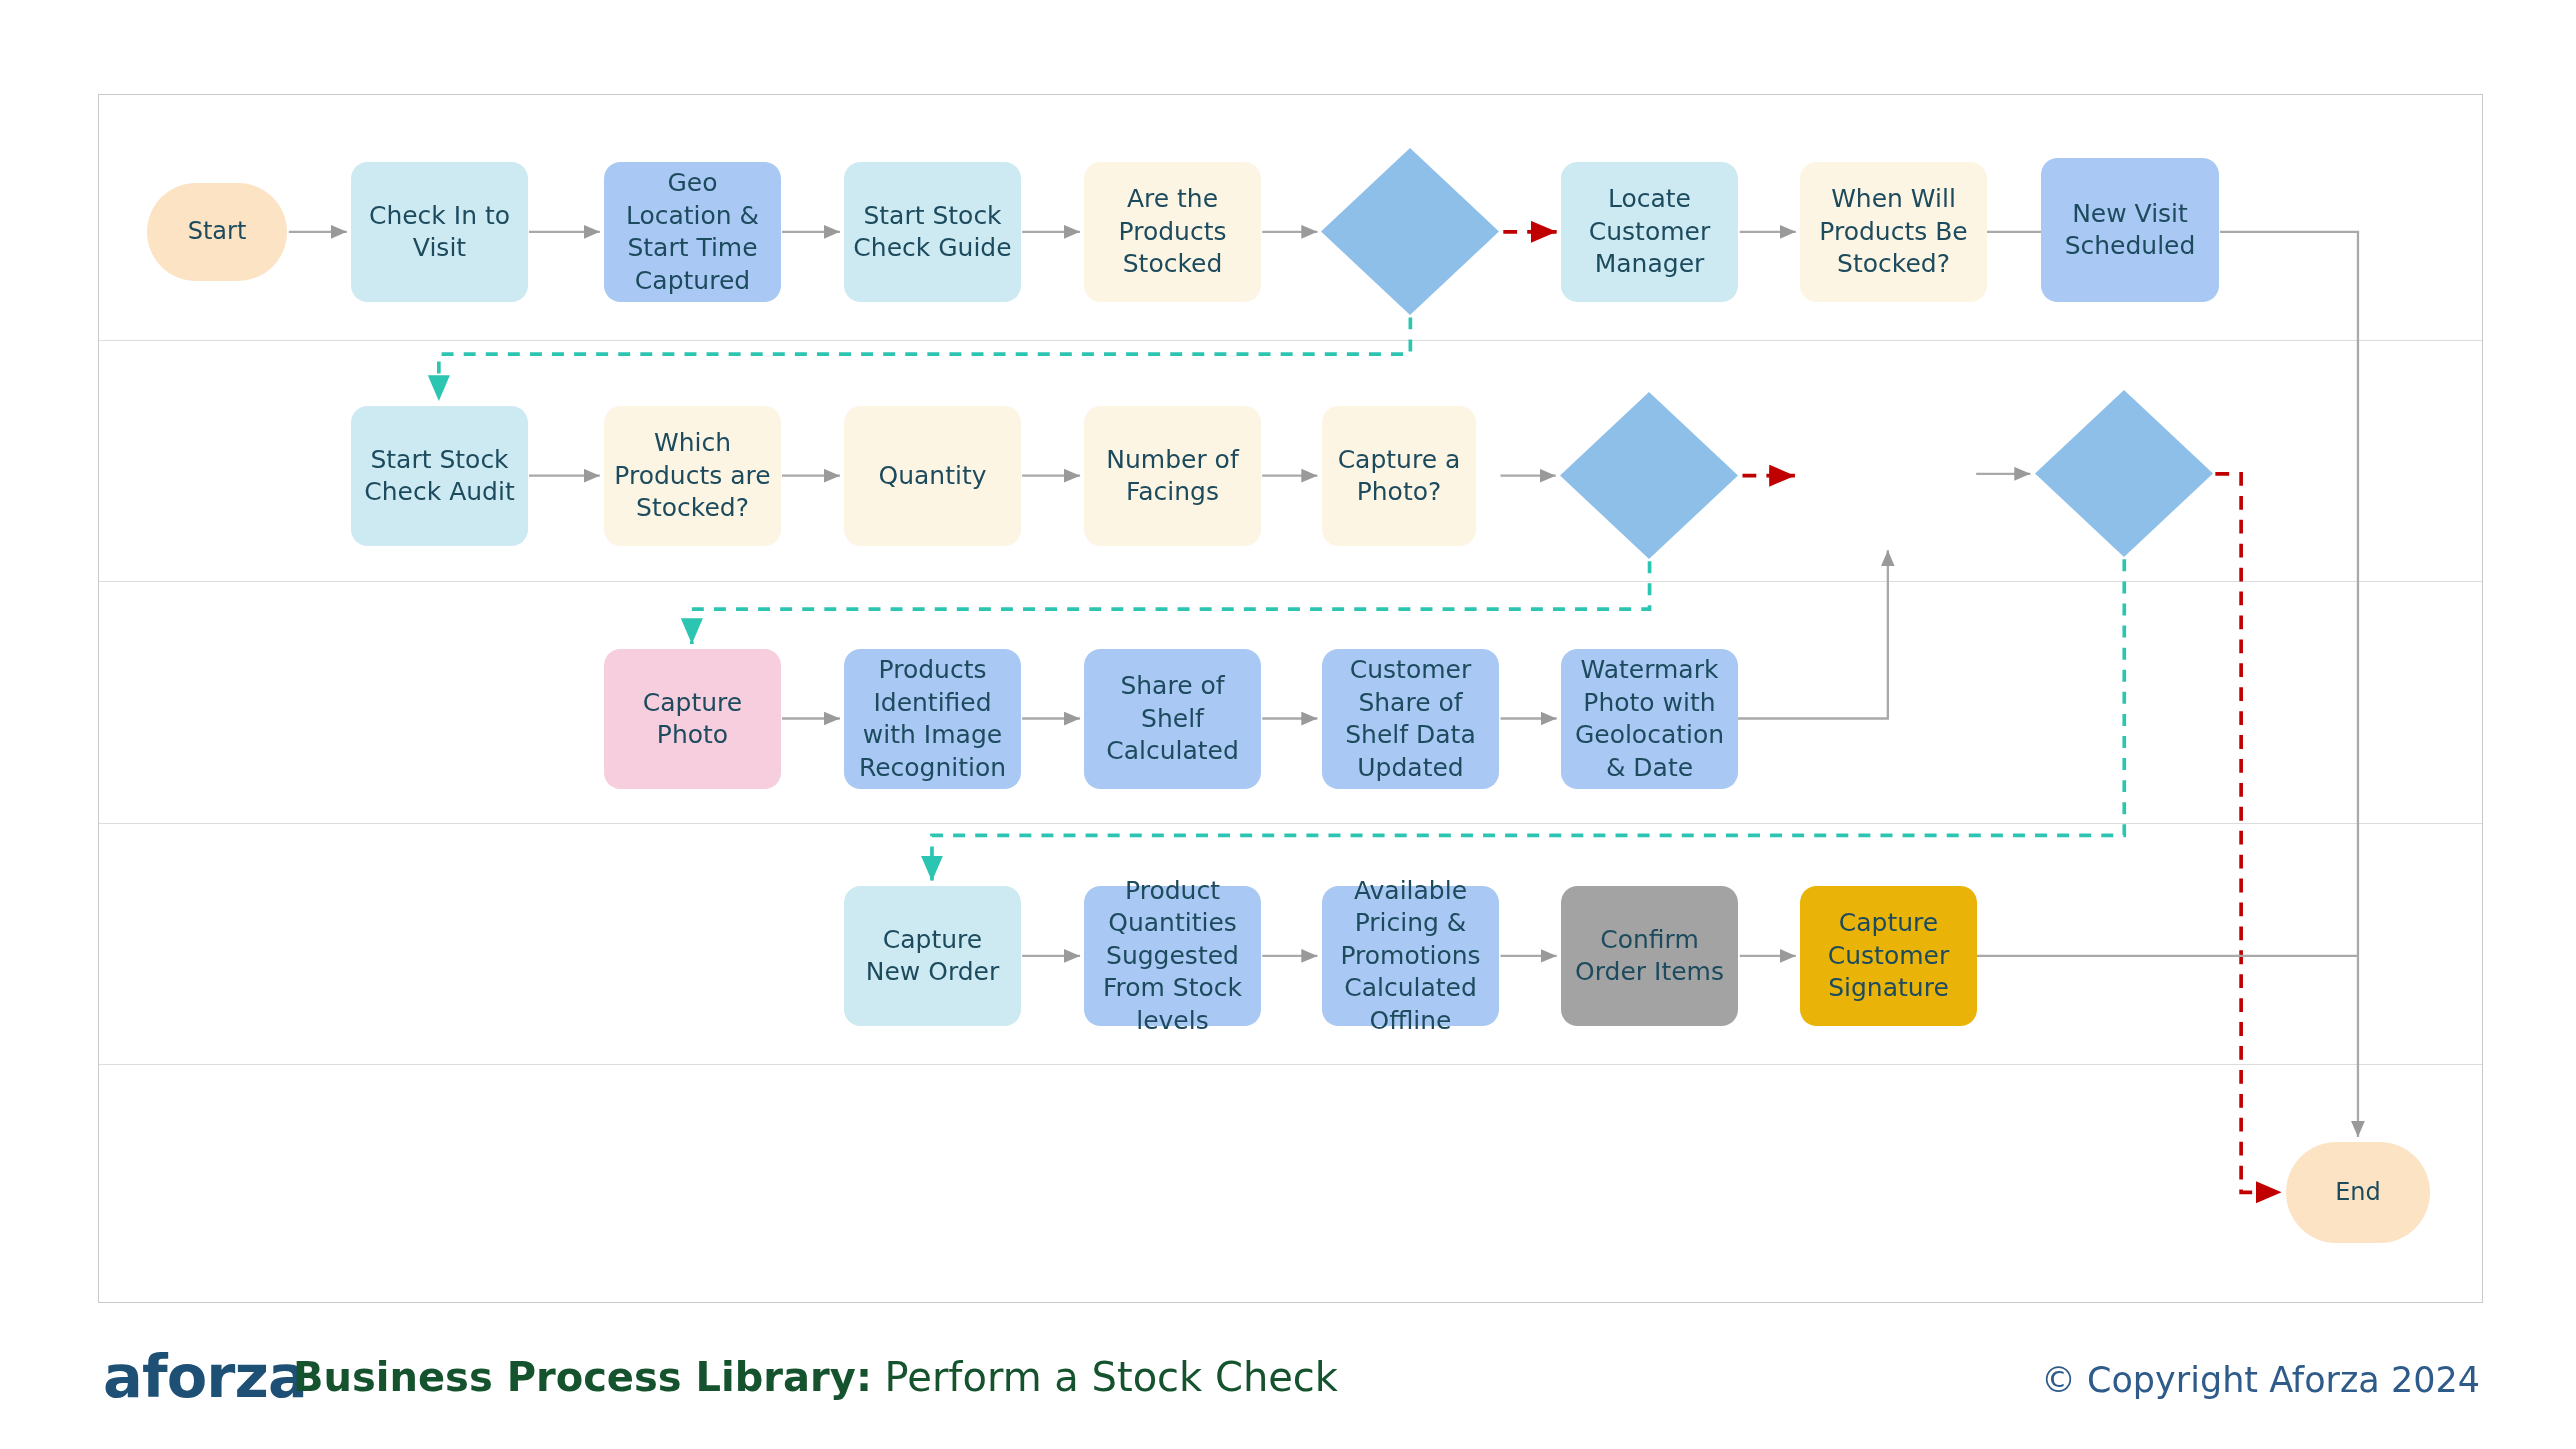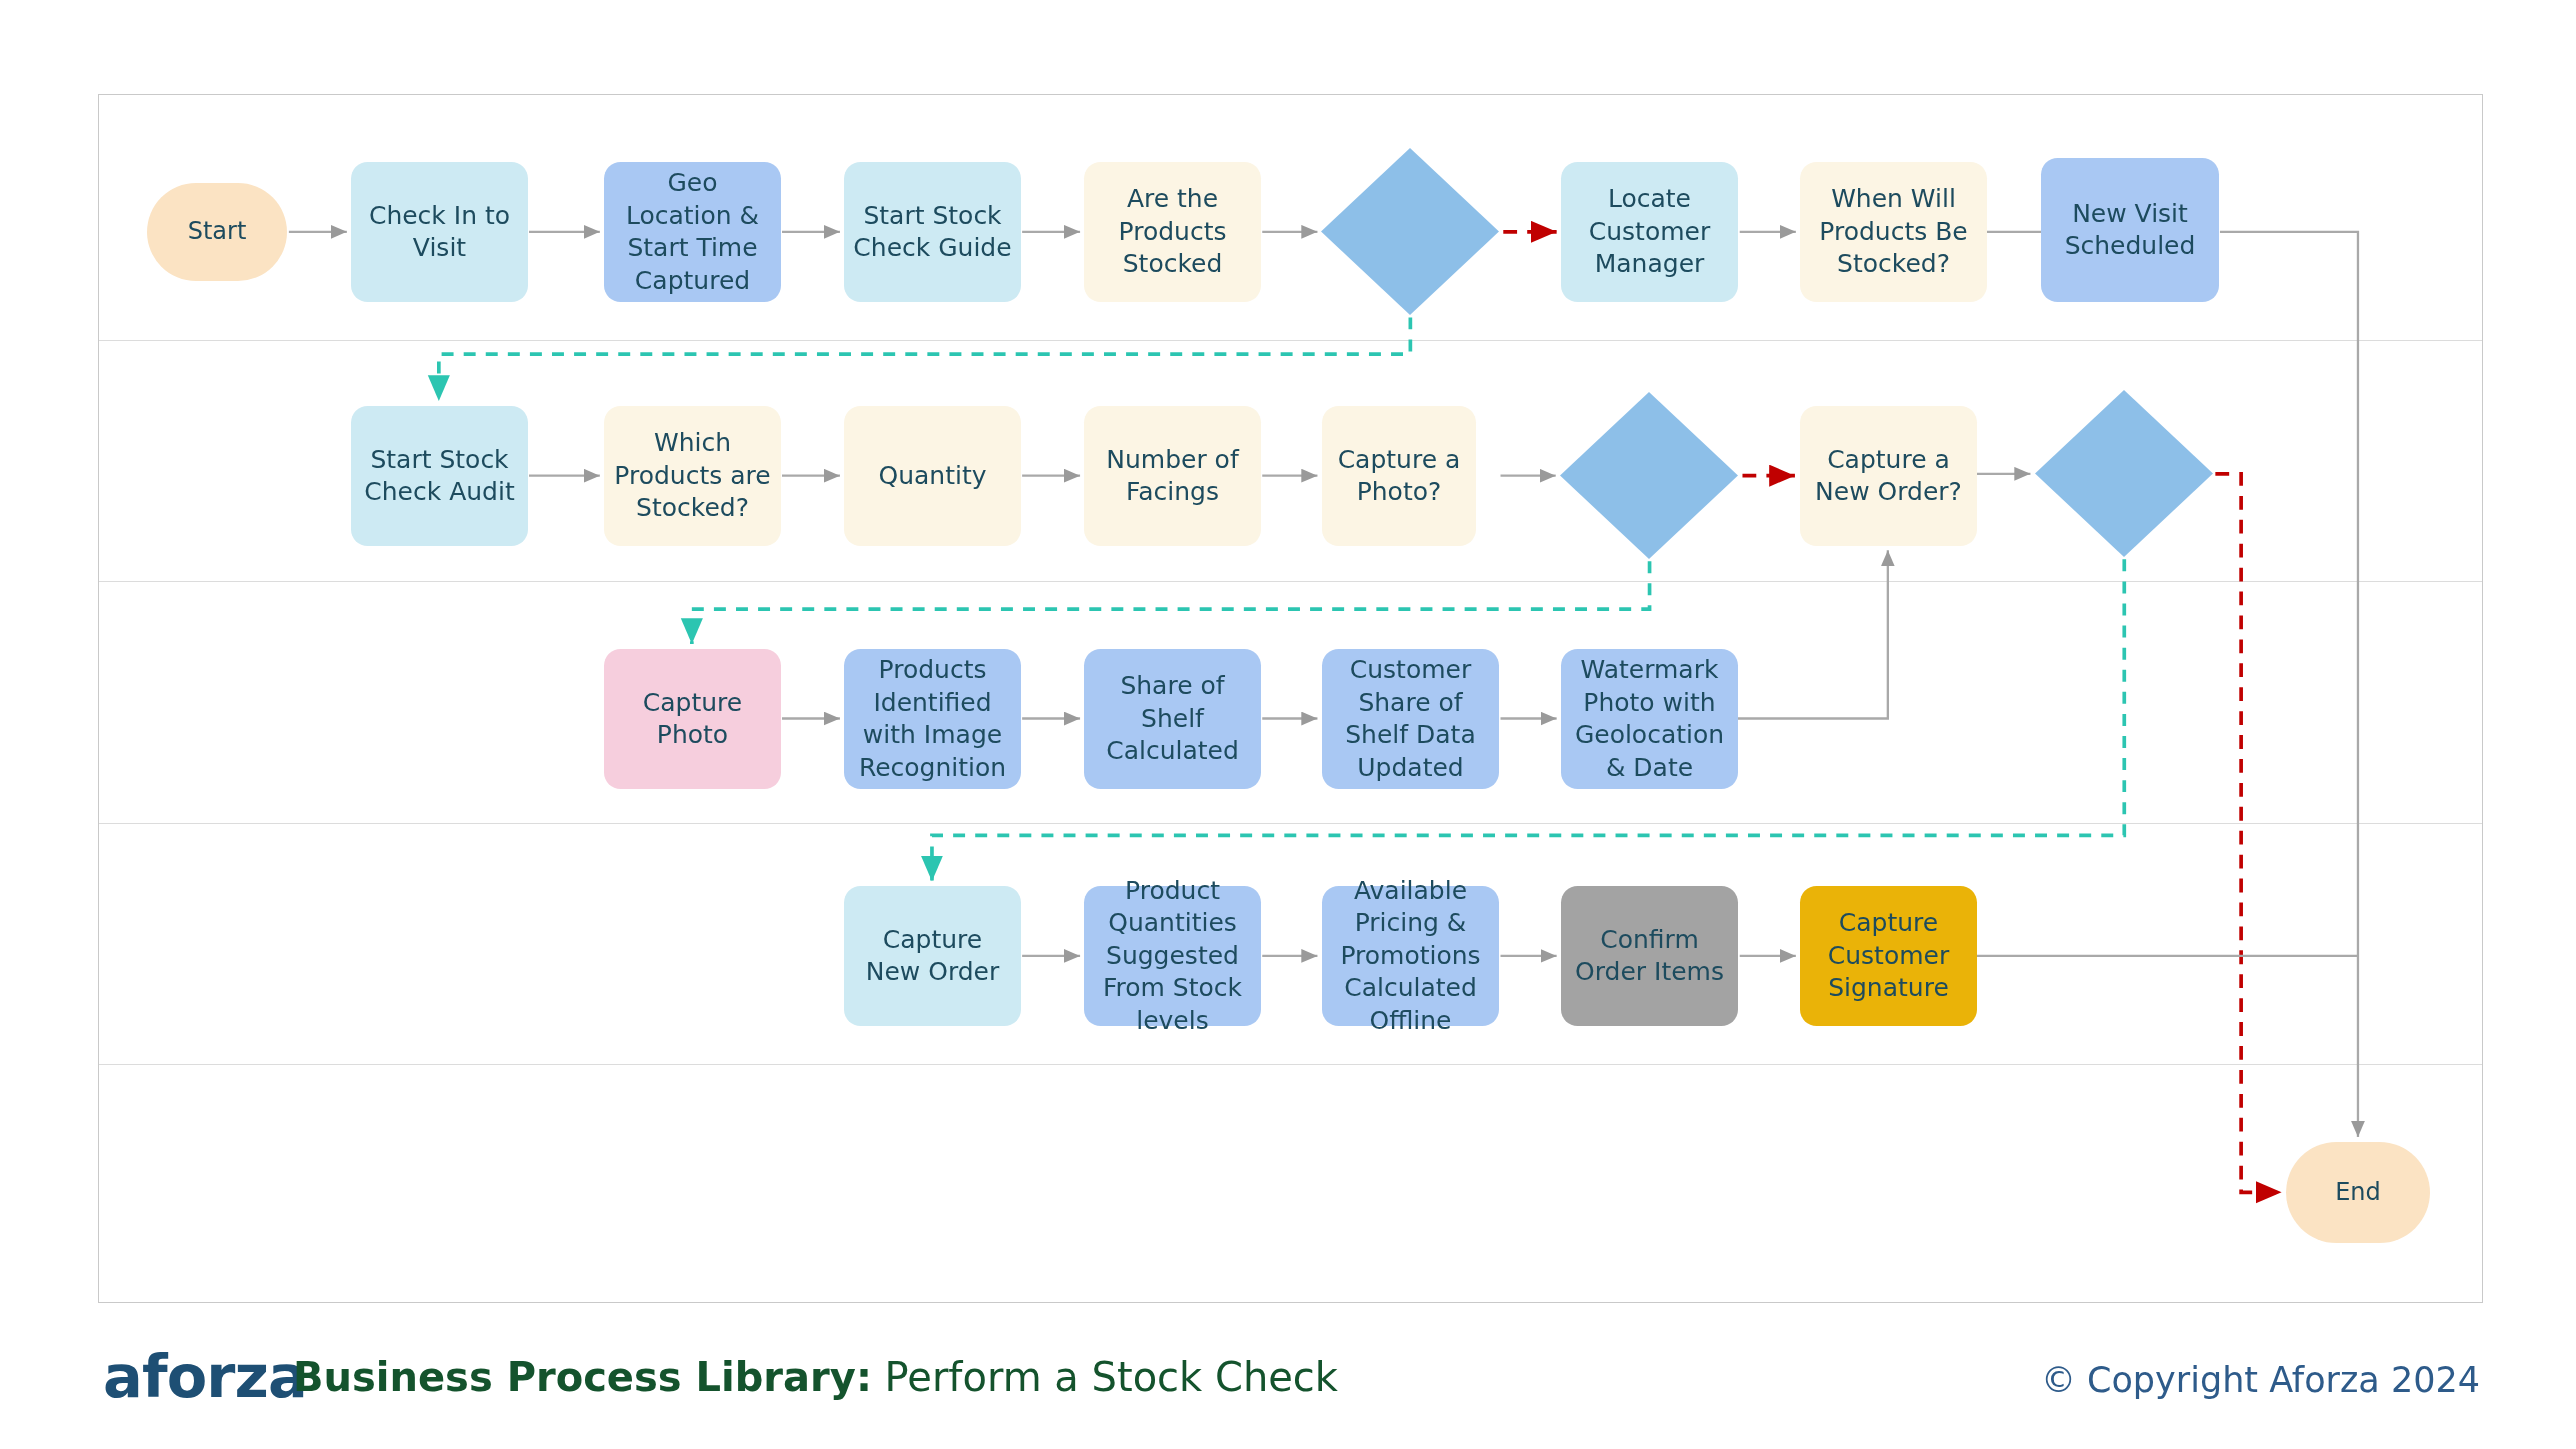--- a/index.html
+++ b/index.html
@@ -121,23 +121,20 @@
     <div class="node process" style="left: 844px; top: 406px; width: 177px; height: 140px; background: rgb(252, 245, 228);">
       <span>Quantity</span>
     </div>
     <div class="node process" style="left: 1084px; top: 406px; width: 177px; height: 140px; background: rgb(252, 245, 228);">
       <span>Number of Facings</span>
     </div>
     <div class="node process" style="left: 1322px; top: 406px; width: 154px; height: 140px; background: rgb(252, 245, 228);">
       <span>Capture a Photo?</span>
     </div>
     <div class="node decision" style="left: 1560px; top: 392px; width: 178px; height: 167px; background: rgb(141, 191, 232);"></div>
-    <div class="node process" style="left: 1800px; top: 406px; width: 177px; height: 140px; background: rgb(252, 245, 228);">
-      <span>Capture a New Order?</span>
-    </div>
     <div class="node decision" style="left: 2035px; top: 390px; width: 178px; height: 167px; background: rgb(141, 191, 232);"></div>
     <div class="node process" style="left: 604px; top: 649px; width: 177px; height: 140px; background: rgb(246, 206, 221);">
       <span>Capture Photo</span>
     </div>
     <div class="node process" style="left: 844px; top: 649px; width: 177px; height: 140px; background: rgb(169, 200, 243);">
       <span>Products Identified with Image Recognition</span>
     </div>
     <div class="node process" style="left: 1084px; top: 649px; width: 177px; height: 140px; background: rgb(169, 200, 243);">
       <span>Share of Shelf Calculated</span>
     </div>

